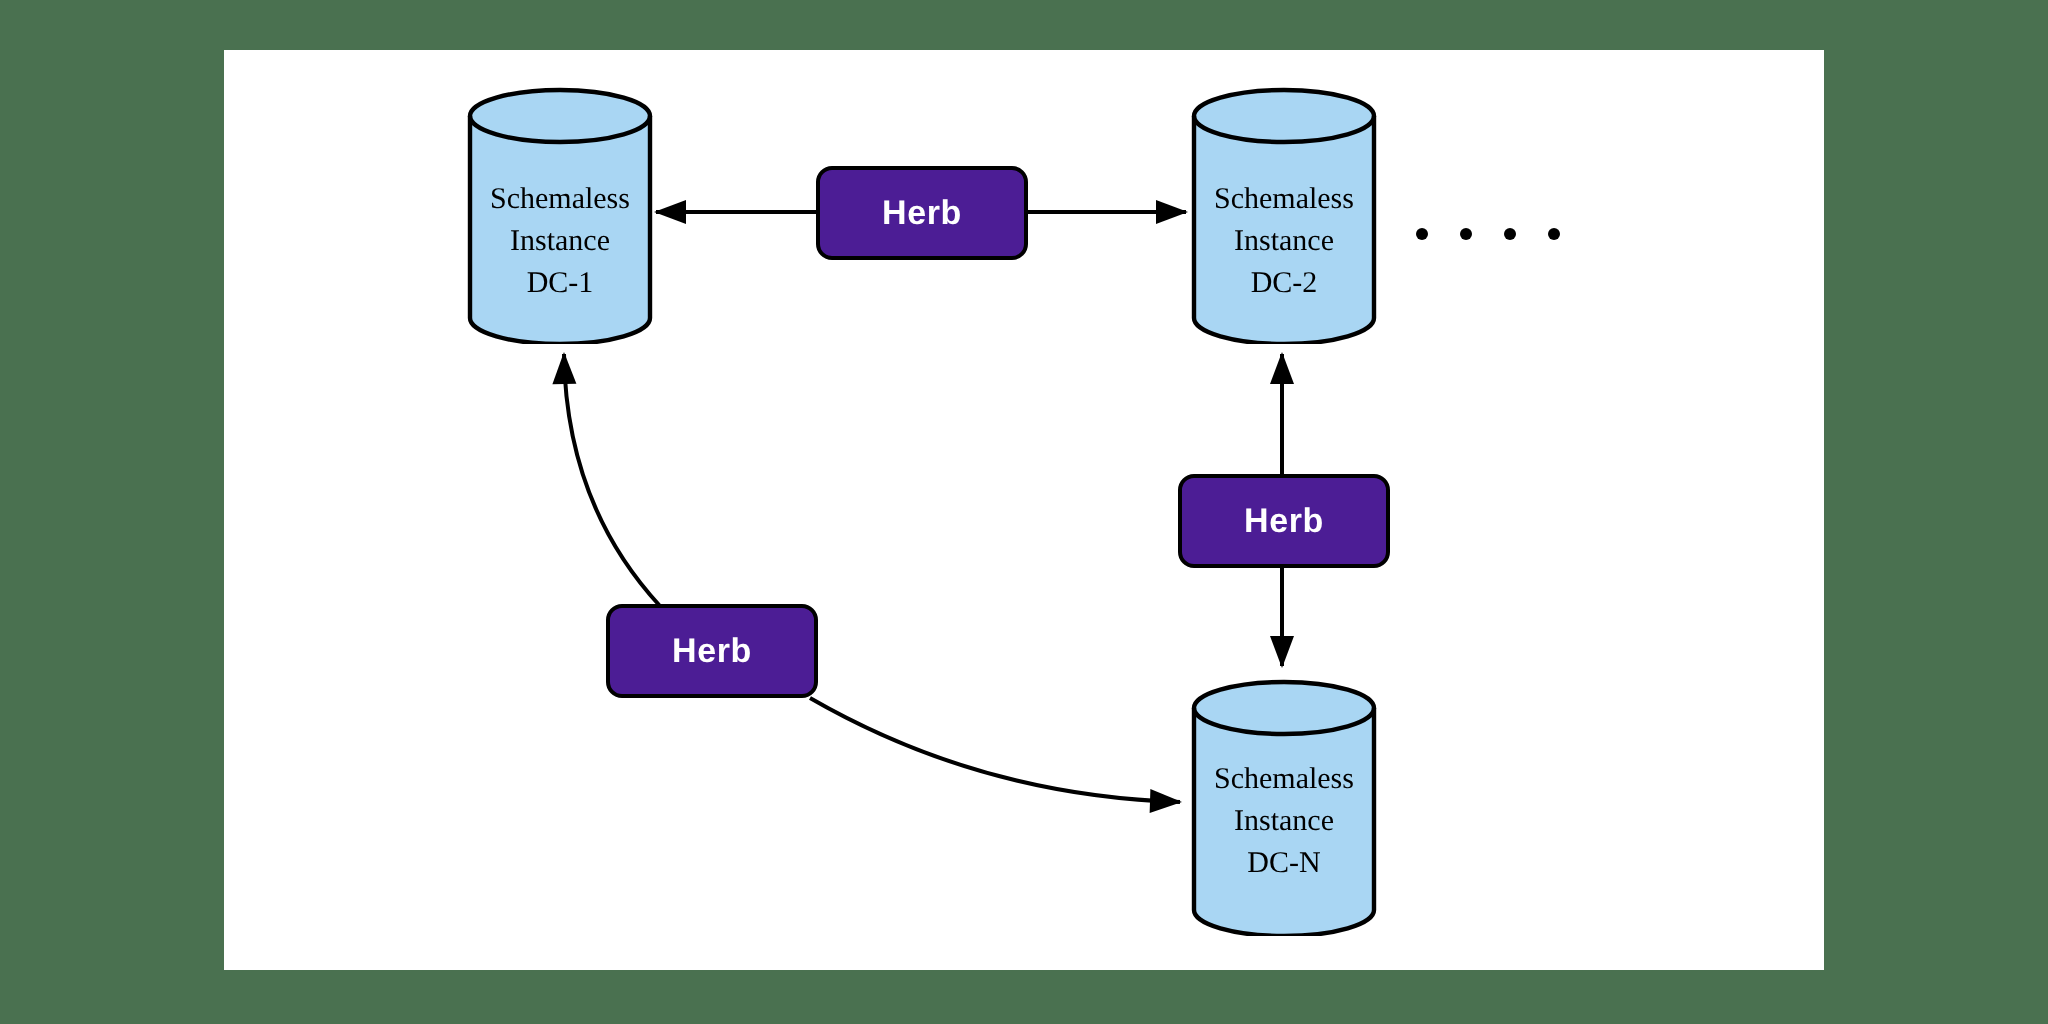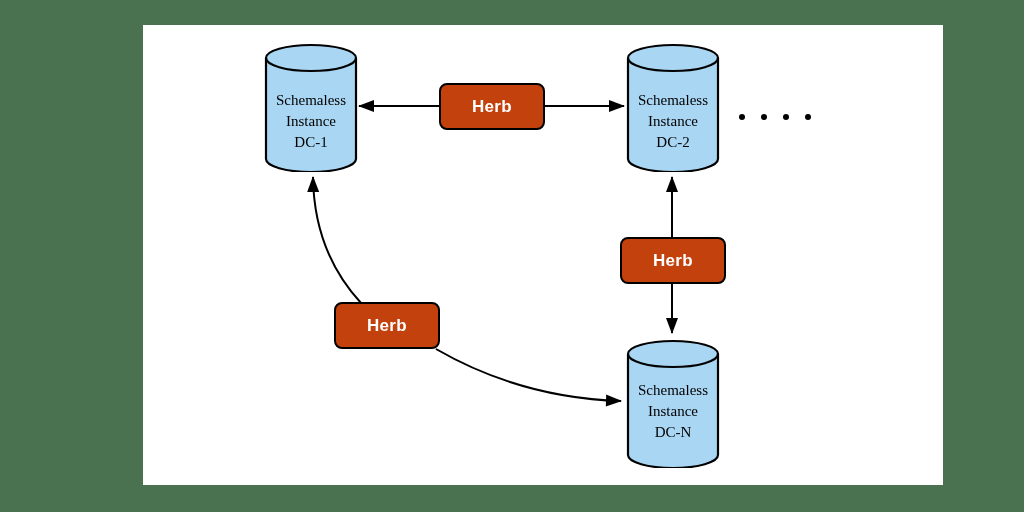--- a/index.html
+++ b/index.html
@@ -8,21 +8,20 @@
     background: #4A7150;
     position: relative;
     overflow: hidden;
     font-family: "Liberation Sans", sans-serif;
   }
   .surface {
     position: absolute;
     left: 112px; top: 25px;
     width: 800px; height: 460px;
     background: #ffffff;
-    margin-left: 31px;
   }
   .connector-layer {
     position: absolute;
     left: 0; top: 0;
     width: 800px; height: 460px;
   }
   .cylinder {
     position: absolute;
     width: 94px; height: 129px;
   }
@@ -34,21 +33,21 @@
     font-family: "Liberation Serif", "DejaVu Serif", serif;
     font-size: 15px;
     line-height: 21px;
     color: #000000;
     white-space: pre-line;
   }
   .herb-box {
     position: absolute;
     width: 106px; height: 47px;
     box-sizing: border-box;
-    background: #c2410c;
+    background: #4c1d95;
     border: 2.5px solid #000000;
     border-radius: 8px;
     display: flex;
     align-items: center;
     justify-content: center;
     color: #ffffff;
     font-size: 17px;
     font-weight: bold;
     letter-spacing: 0.3px;
   }

